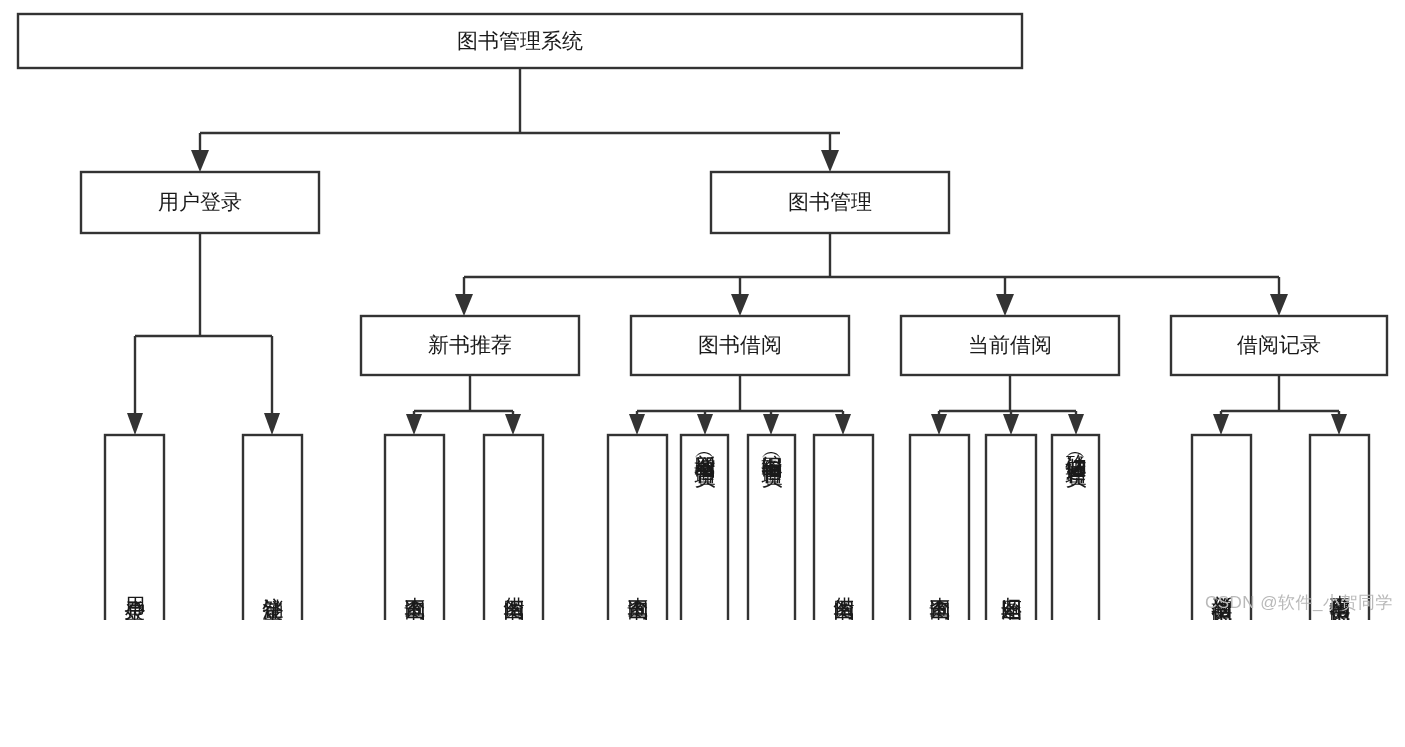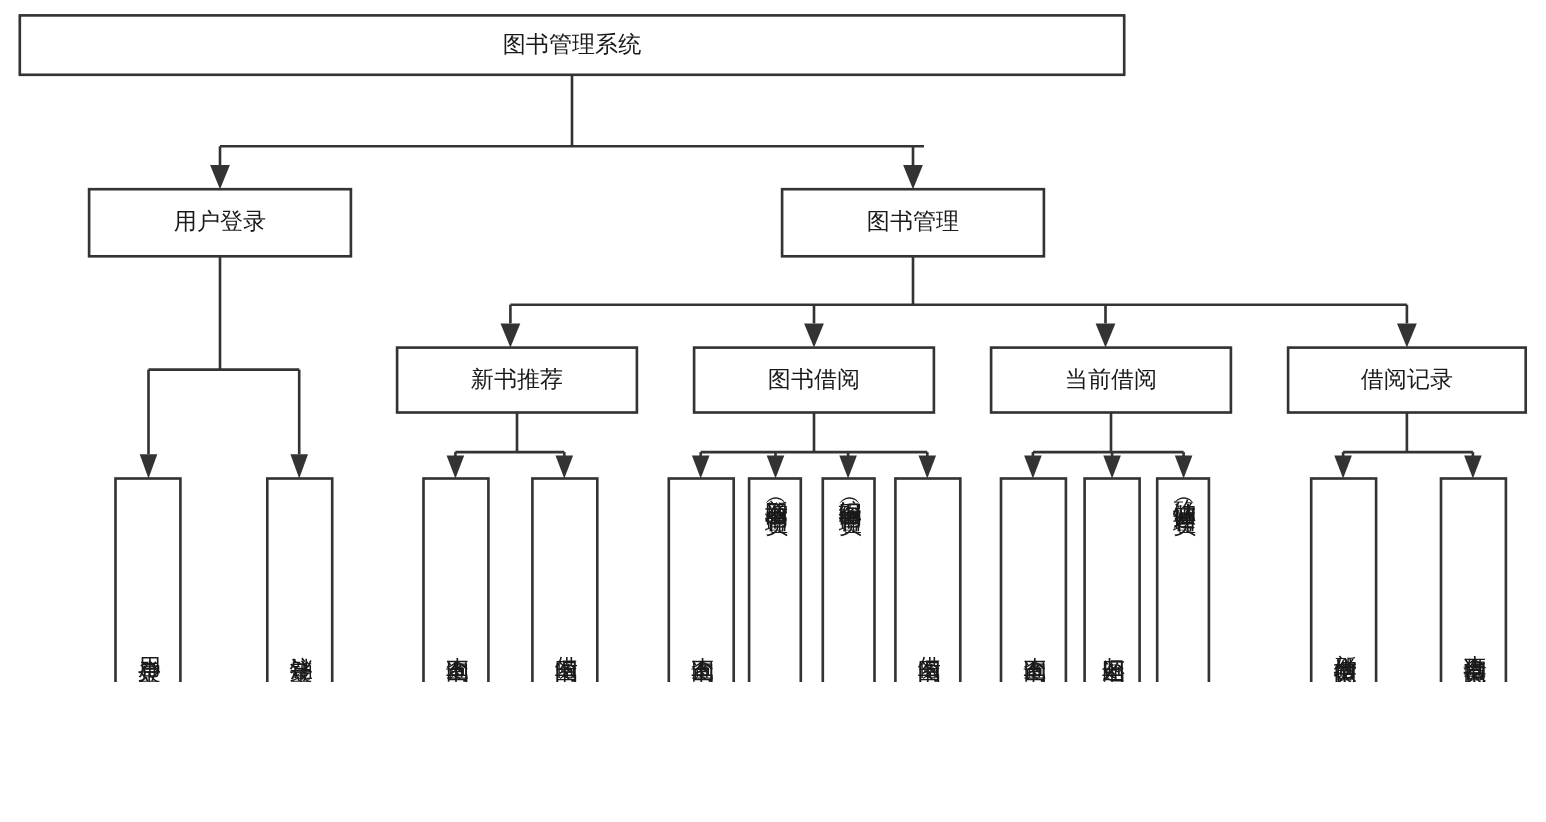--- a/index.html
+++ b/index.html
@@ -214,14 +214,15 @@
   <div class="leaf-label" style="left:608px;  top:435px; width:59px; height:298px;">查询图书</div>
   <div class="leaf-label top-aligned" style="left:681px;  top:435px; width:47px; height:298px;">新增图书（管理员）</div>
   <div class="leaf-label top-aligned" style="left:748px;  top:435px; width:47px; height:298px;">编辑图书（管理员）</div>
   <div class="leaf-label" style="left:814px;  top:435px; width:59px; height:298px;">借阅图书</div>
   <div class="leaf-label" style="left:910px;  top:435px; width:59px; height:298px;">查询图书</div>
   <div class="leaf-label" style="left:986px;  top:435px; width:50px; height:298px;">归还图书</div>
   <div class="leaf-label top-aligned" style="left:1052px; top:435px; width:47px; height:298px;">确认归还（管理员）</div>
   <div class="leaf-label" style="left:1192px; top:435px; width:59px; height:298px;">新增借阅记录</div>
   <div class="leaf-label" style="left:1310px; top:435px; width:59px; height:298px;">查询借阅记录</div>
 
+  <div class="watermark">CSDN @软件_小贺同学</div>
 
 </div>
 
 </body></html>

